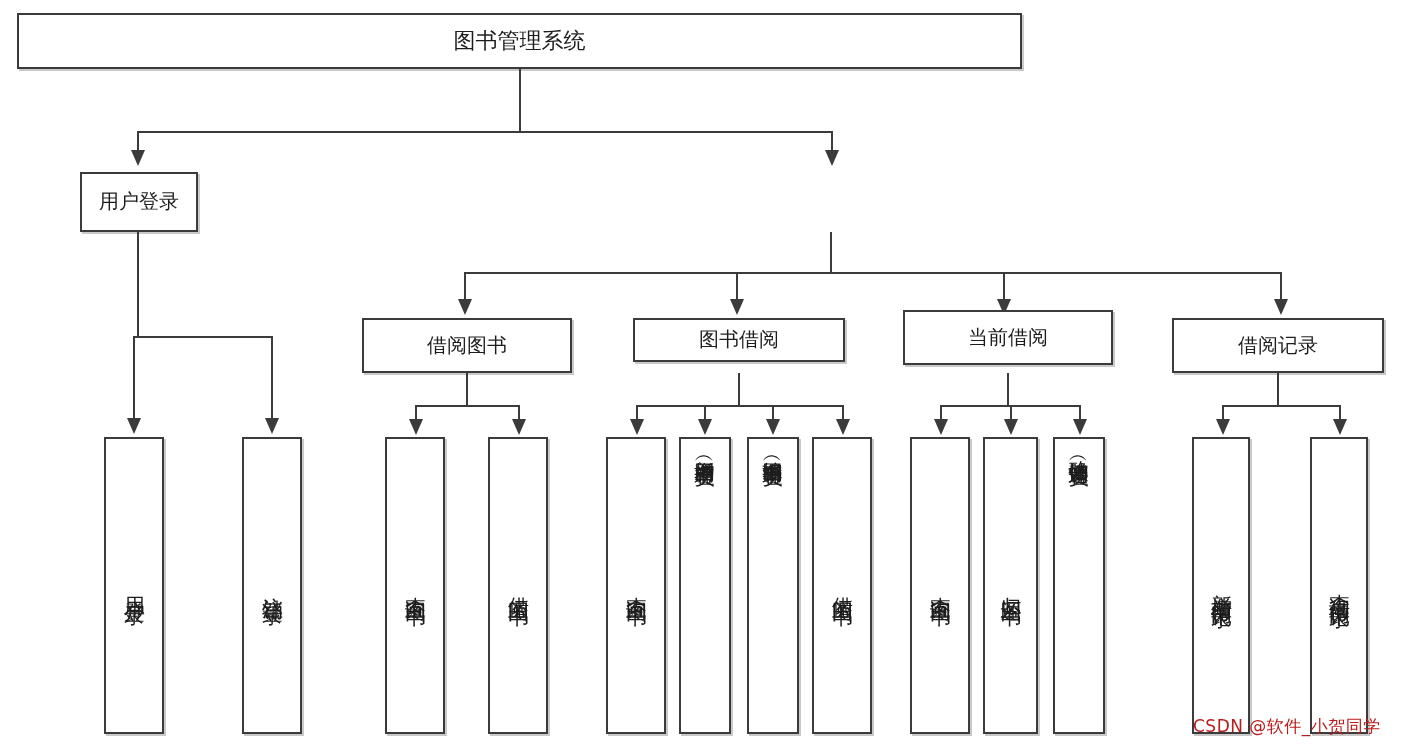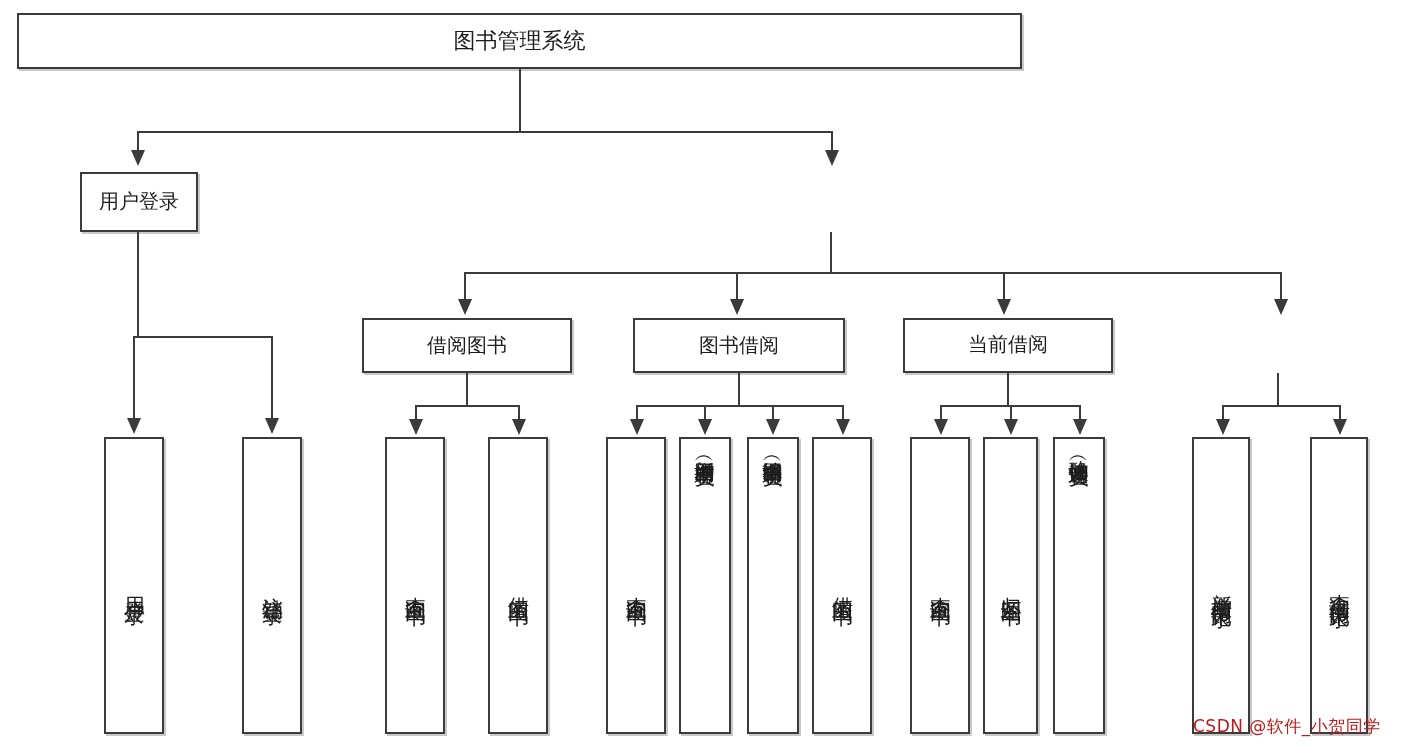--- a/index.html
+++ b/index.html
@@ -117,25 +117,28 @@
   <div class="edge v" style="left:736px; top:272px; height:30px;"></div>
   <div class="arrow" style="left:730px; top:299px;"></div>
   <div class="edge v" style="left:1003px; top:272px; height:30px;"></div>
   <div class="arrow" style="left:997px; top:299px;"></div>
   <div class="edge v" style="left:1280px; top:272px; height:30px;"></div>
   <div class="arrow" style="left:1274px; top:299px;"></div>
 
   <div class="node mid" style="left:362px; top:318px; width:210px; height:55px;">
     <span class="lbl">借阅图书</span>
   </div>
-  <div class="node mid" style="left:633px; top:318px; width:212px; height:55px;">
+  <div class="node mid" style="left:633px; top:318px; width:212px; height:44px;">
     <span class="lbl">图书借阅</span>
   </div>
-  <div class="node mid" style="left:903px; top:318px; width:210px; height:55px;font-family:Liberation Mono, monospace;">
+  <div class="node mid" style="left:903px; top:310px; width:210px; height:55px;">
     <span class="lbl">当前借阅</span>
+  </div>
+  <div class="node mid" style="left:1172px; top:318px; width:212px; height:55px;">
+    <span class="lbl">借阅记录</span>
   </div>
 
   <div class="edge v" style="left:466px; top:373px; height:32px;"></div>
   <div class="edge h" style="left:415px; top:405px; width:105px;"></div>
   <div class="edge v" style="left:415px; top:405px; height:17px;"></div>
   <div class="arrow" style="left:409px; top:419px;"></div>
   <div class="edge v" style="left:518px; top:405px; height:17px;"></div>
   <div class="arrow" style="left:512px; top:419px;"></div>
 
   <div class="edge v" style="left:738px; top:373px; height:32px;"></div>

